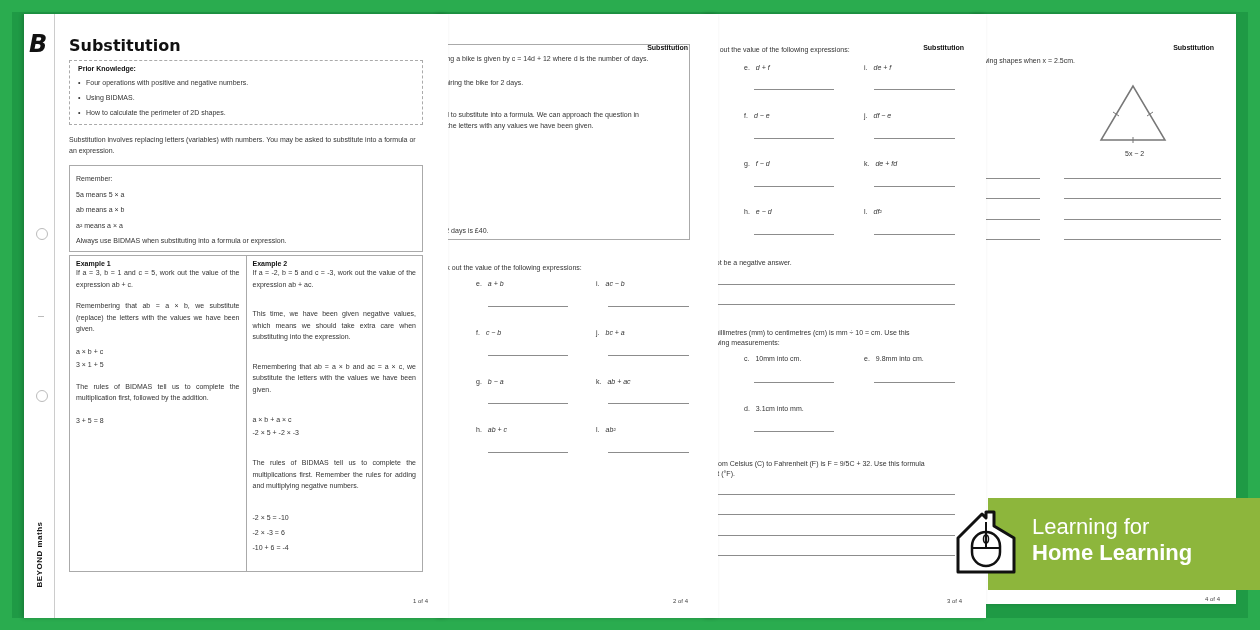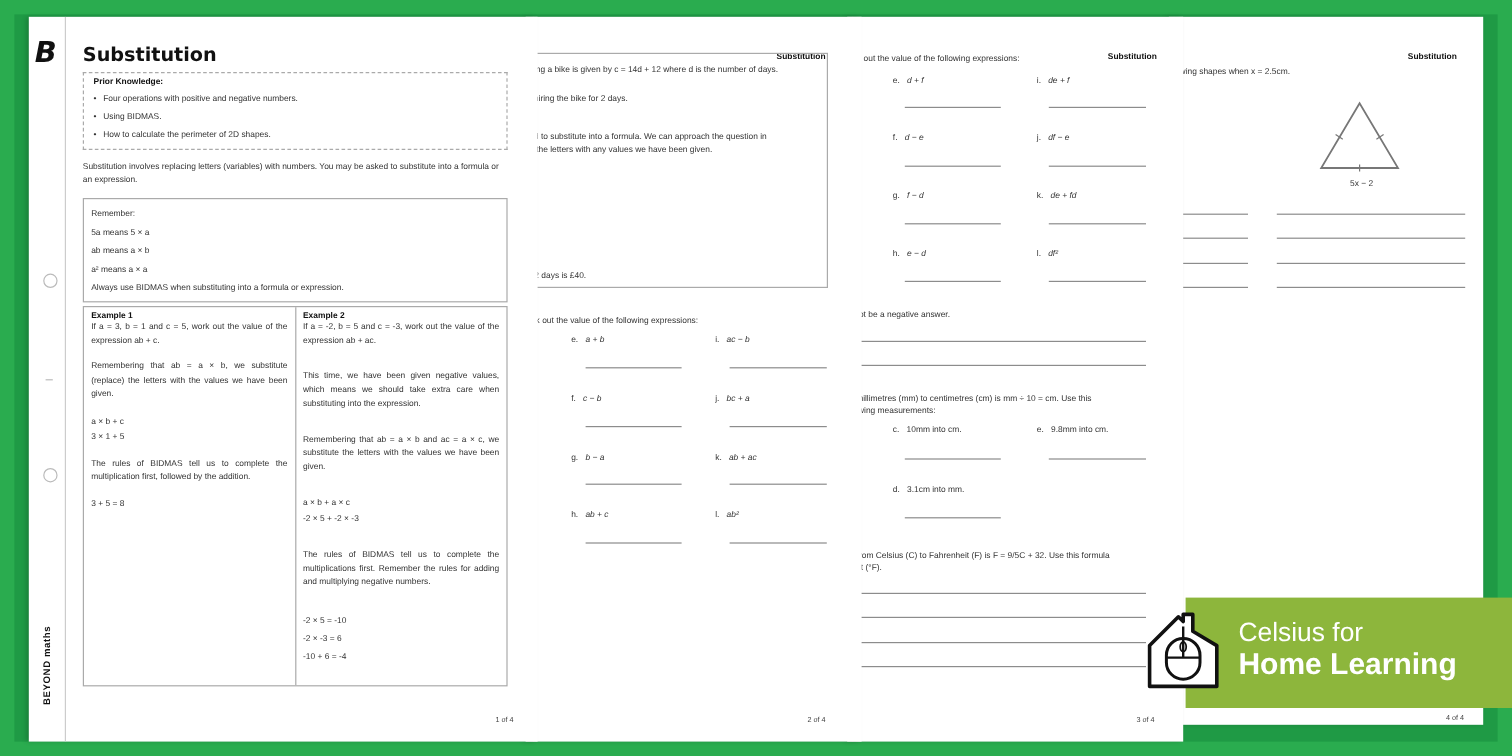--- a/index.html
+++ b/index.html
@@ -84,21 +84,21 @@
 
   
   #banner {
     position: absolute; left: 988px; top: 498px; width: 272px; height: 92px;
     background: #8db63c; z-index: 10;
   }
   #banner .house {
     position: absolute; left: -34px; top: 10px; width: 64px; height: 68px;
   }
   #banner .l1 { position: absolute; left: 44px; top: 16px; font-size: 22px; color: #fff; }
-  #banner .l2 { position: absolute; left: 44px; top: 42px; font-size: 25px; font-weight: bold; color: #fff; }
+  #banner .l2 { position: absolute; left: 44px; top: 42px; font-size: 22px; font-weight: bold; color: #fff; }
 </style>
 </head>
 <body>
 
 <div class="frame"></div>
 
 <div class="page" id="p4">
   <div class="leftedge"></div>
   <div class="hdr">Substitution</div>
   <div class="txt nowrap" style="left:2px;top:41px;">llowing shapes when x = 2.5cm.</div>
@@ -265,15 +265,15 @@
 </div>
 
 <div id="banner">
   <svg class="house" viewBox="0 0 64 68">
     <path d="M4,30 L28,6 L32,10 L32,4 L40,4 L40,18 L60,30 L60,64 L4,64 Z" fill="#fff" stroke="#111" stroke-width="3" stroke-linejoin="round"></path>
     <rect x="18" y="24" width="28" height="34" rx="14" fill="none" stroke="#111" stroke-width="2.5"></rect>
     <line x1="18" y1="40" x2="46" y2="40" stroke="#111" stroke-width="2"></line>
     <line x1="32" y1="14" x2="32" y2="40" stroke="#111" stroke-width="2"></line>
     <ellipse cx="32" cy="31" rx="2.5" ry="4" fill="none" stroke="#111" stroke-width="1.5"></ellipse>
   </svg>
-  <div class="l1">Celsius for</div>
+  <div class="l1">Learning for</div>
   <div class="l2">Home Learning</div>
 </div>
 
 </body></html>

